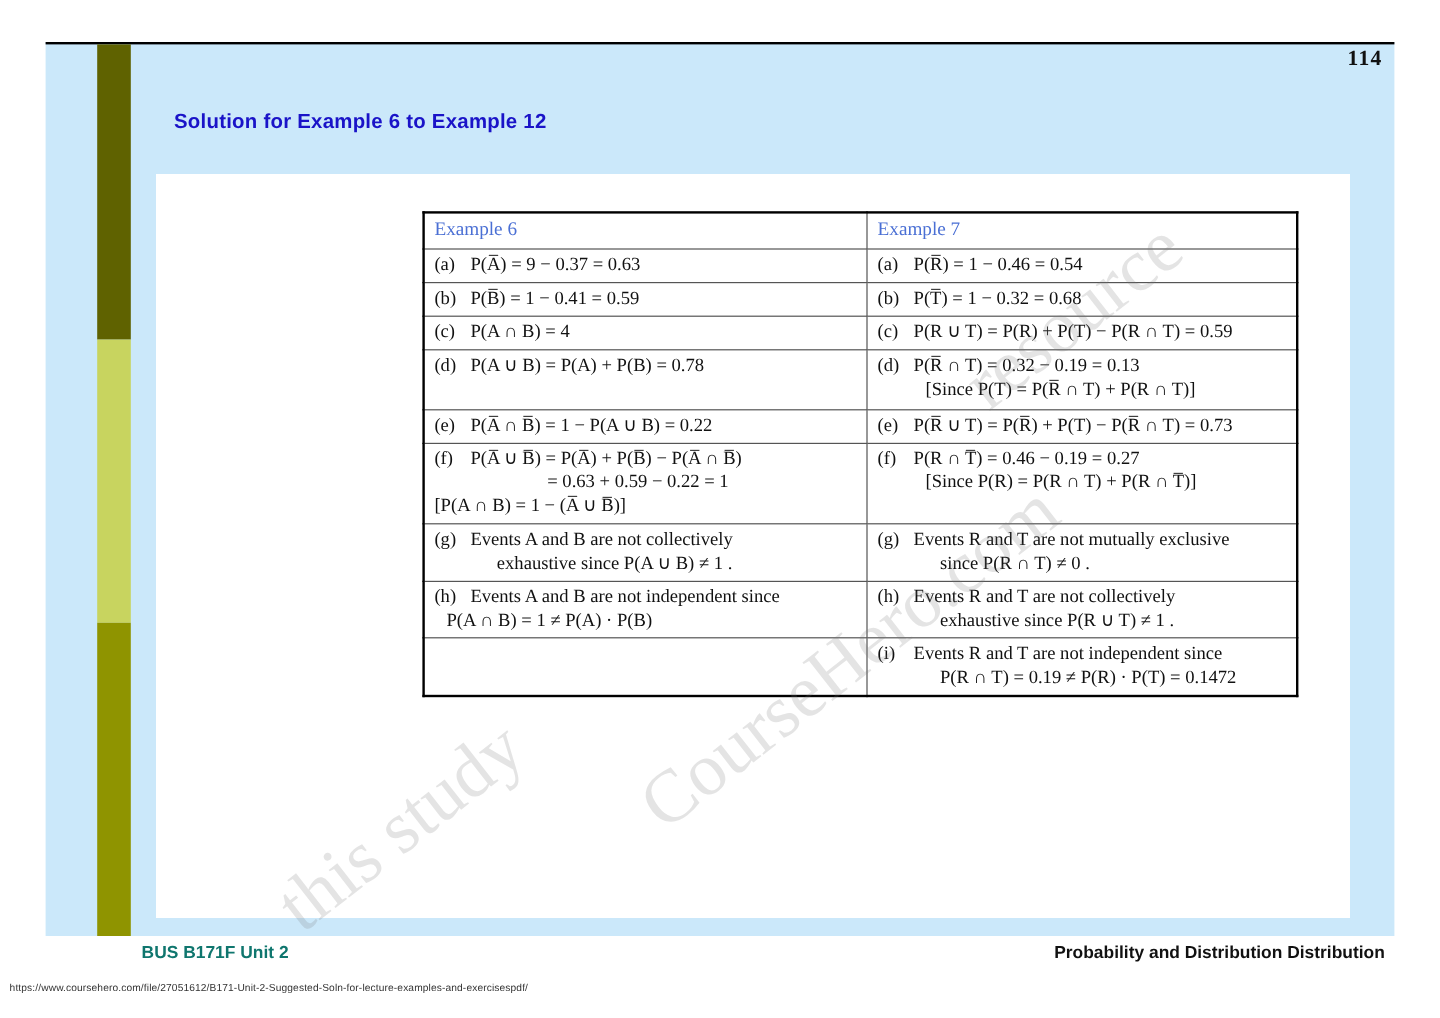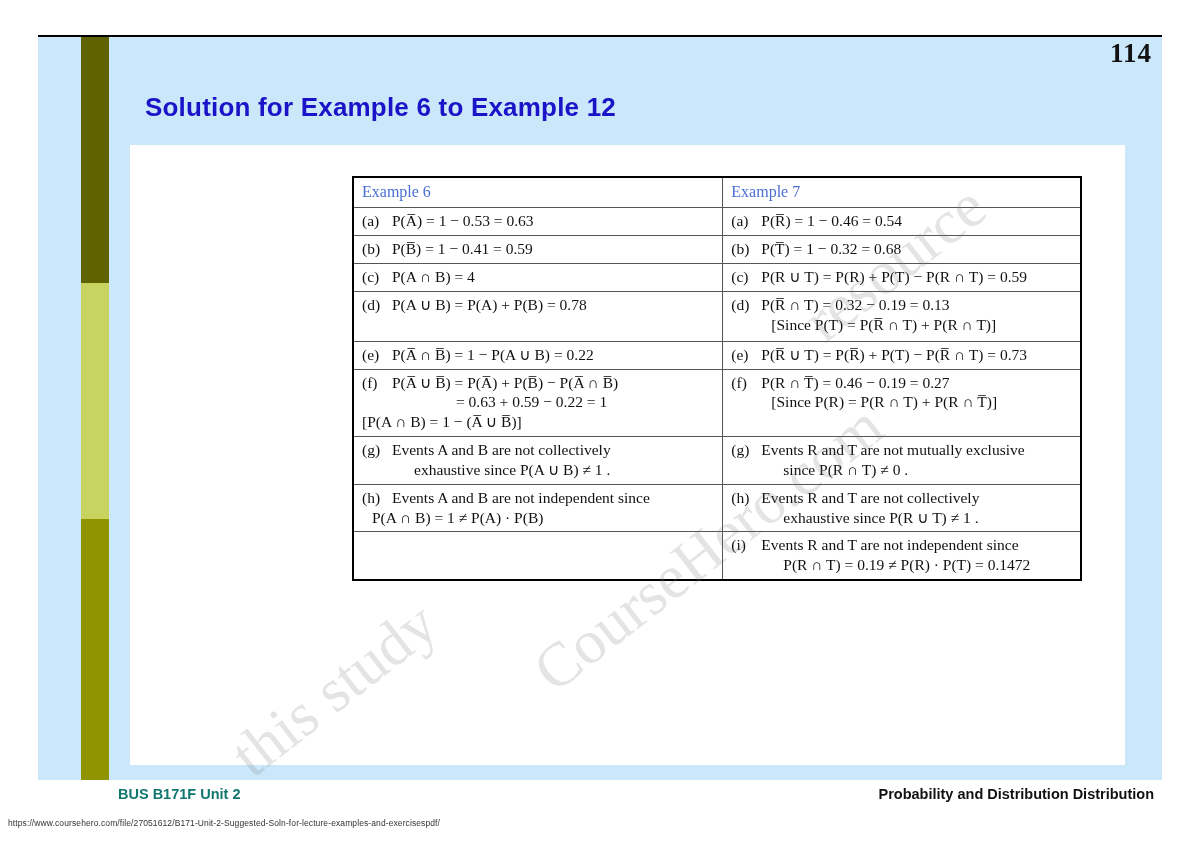--- a/index.html
+++ b/index.html
@@ -20,27 +20,27 @@
   #sidebar{
     position:absolute;left:81px;top:37px;width:28px;height:743px;
   }
   .bar{width:100%;}
   #bar-top{height:246px;background:#5f6200;}
   #bar-mid{height:236px;background:#c8d45f;}
   #bar-bot{height:261px;background:#8f9400;}
 
   #page-number{
     position:absolute;right:48px;top:38px;
-    font-size:27px;font-weight:bold;color:#111;
+    font-size:18px;font-weight:bold;color:#111;
     font-family:"Liberation Serif", serif;letter-spacing:1px;
   }
 
   #slide-title{
     position:absolute;left:145px;top:92px;
-    font-size:26px;font-weight:bold;color:#1a13c8;
+    font-size:17px;font-weight:bold;color:#1a13c8;
     letter-spacing:.2px;
   }
 
   
   #panel{
     position:absolute;left:130px;top:145px;width:995px;height:620px;
     background:#ffffff;
   }
 
   
@@ -131,21 +131,21 @@
     <tbody>
       <tr>
         <td class="hdr">Example 6</td>
         <td class="hdr">Example 7</td>
       </tr>
 
       <tr class="thick-top">
         <td>
           <div class="row-inner">
             <span class="lbl">(a)</span>
-            <span class="bdy"><span class="ln">P(A̅) = 1 − 0.53 = 0.63</span></span>
+            <span class="bdy"><span class="ln">P(A̅) = 9 − 0.37 = 0.63</span></span>
           </div>
         </td>
         <td>
           <div class="row-inner">
             <span class="lbl">(a)</span>
             <span class="bdy"><span class="ln">P(R̅) = 1 − 0.46 = 0.54</span></span>
           </div>
         </td>
       </tr>
 

